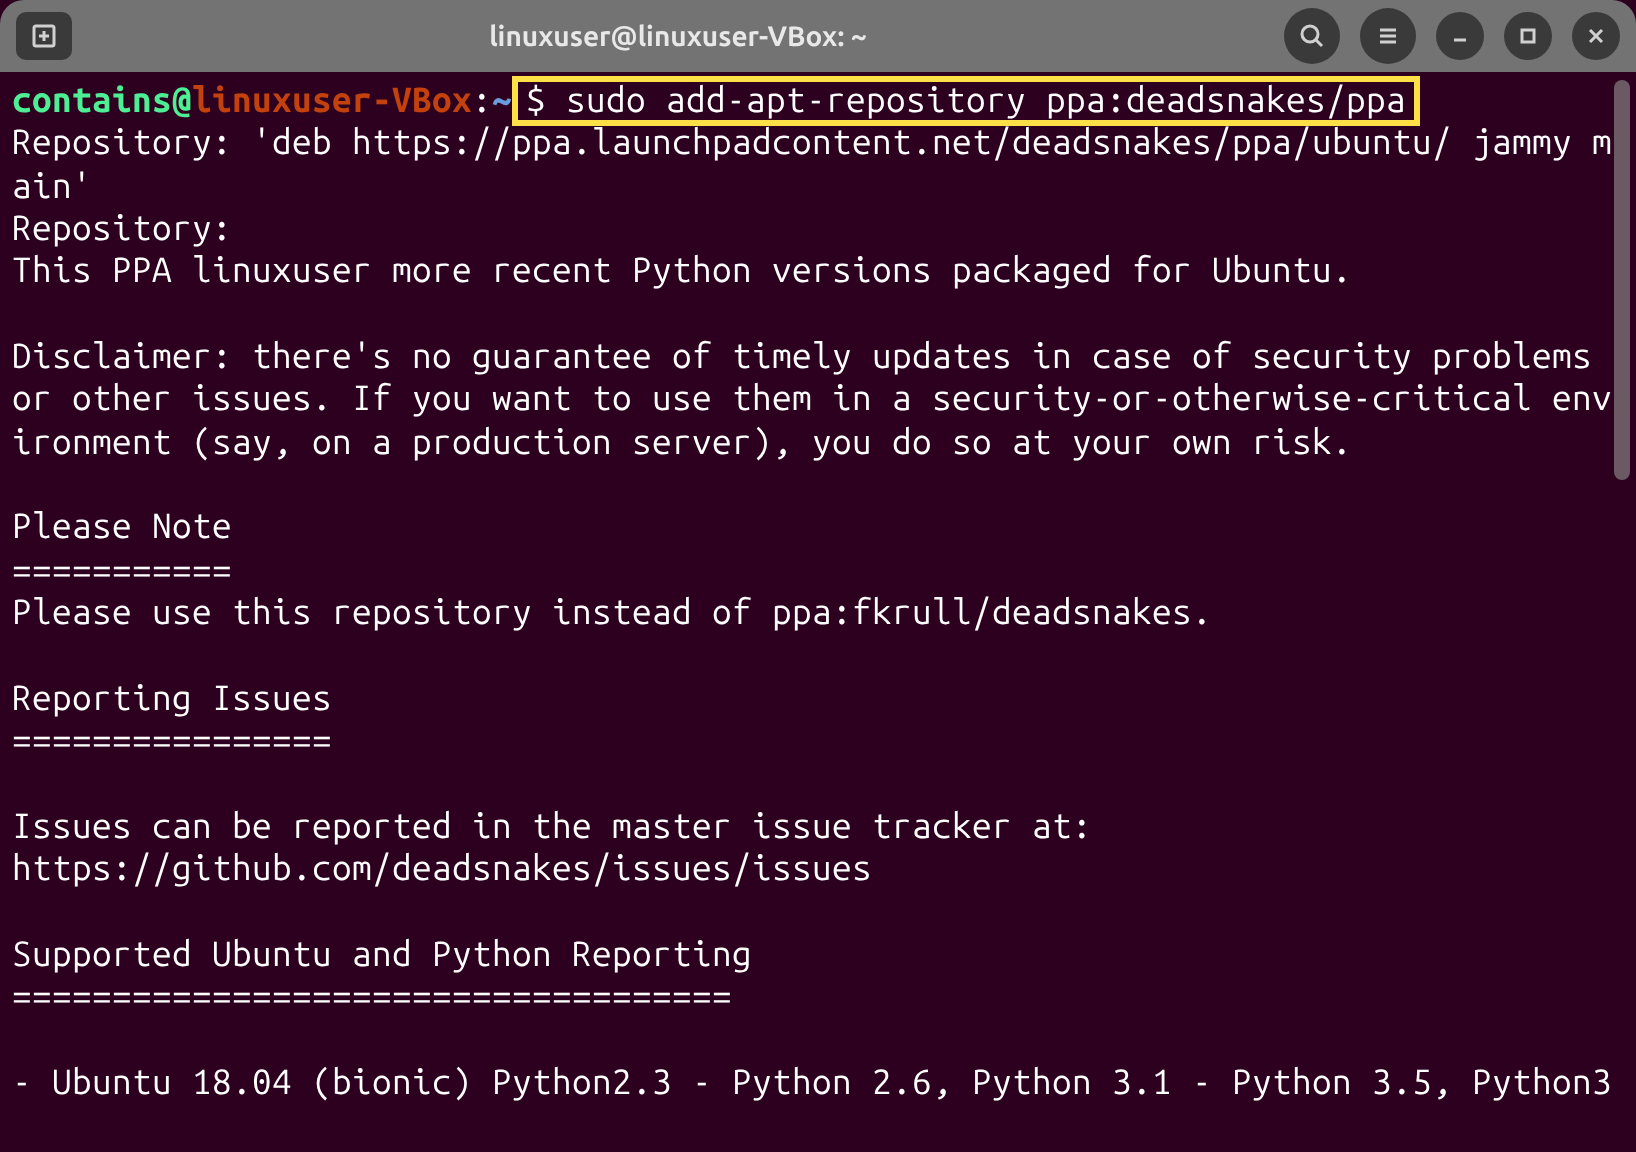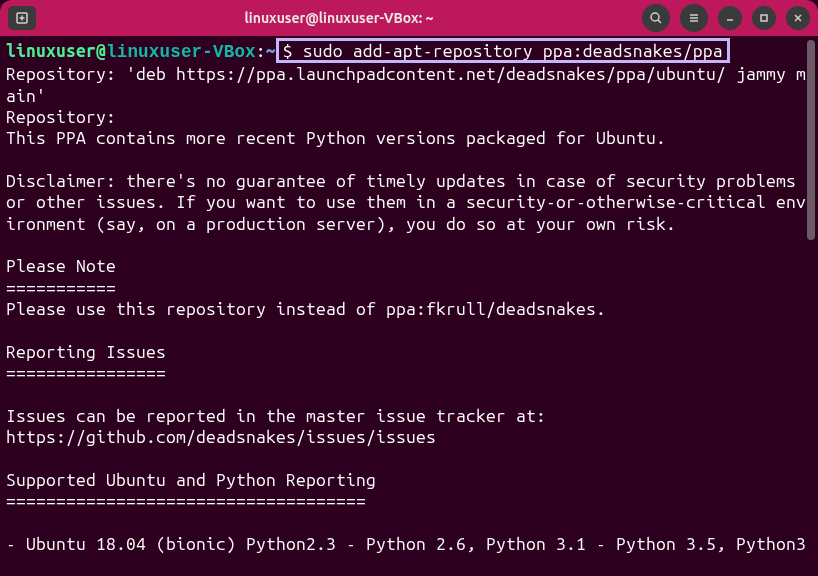--- a/index.html
+++ b/index.html
@@ -12,21 +12,21 @@
       height: 576px;
       background: #2c001e;
       font-family: 'Ubuntu Mono', 'DejaVu Sans Mono', monospace;
       font-size: 18px;
       overflow: hidden;
       border-radius: 12px;
       position: relative;
     }
     .titlebar {
       height: 36px;
-      background: #be185d;
+      background: #737373;
       display: flex;
       align-items: center;
       padding: 4px 8px;
       gap: 8px;
     }
     .titlebar-left {
       display: flex;
       gap: 6px;
     }
     .titlebar-btn {
@@ -79,33 +79,32 @@
       white-space: pre-wrap;
       word-break: break-all;
       font-size: 17.5px;
       letter-spacing: 0.2px;
     }
     .prompt-user {
       color: #4eee94;
       font-weight: bold;
     }
     .prompt-host {
-      color: #14b8a6;
+      color: #c2410c;
       font-weight: bold;
-      font-family: Liberation Mono, monospace;
     }
     .prompt-colon {
       color: #ffffff;
     }
     .prompt-path {
       color: #6d9cde;
       font-weight: bold;
     }
     .highlighted-cmd {
-      border: 3px solid #c4b5fd;
+      border: 3px solid #fde047;
       padding: 0 4px;
       display: inline;
     }
     .scrollbar {
       position: absolute;
       right: 3px;
       top: 40px;
       width: 8px;
       height: 200px;
       background: #6b5a63;
@@ -155,24 +154,24 @@
     </div>
     <div class="window-ctrl">
       <svg width="12" height="12" viewBox="0 0 12 12">
         <line x1="3" y1="3" x2="9" y2="9" stroke="#d0d0d0" stroke-width="1.5"></line>
         <line x1="9" y1="3" x2="3" y2="9" stroke="#d0d0d0" stroke-width="1.5"></line>
       </svg>
     </div>
   </div>
 </div>
 
-<div class="terminal-body"><span class="prompt-user">linuxuser</span><span class="prompt-user">@</span><span class="prompt-host">linuxuser-VBox</span><span class="prompt-colon">:</span><span class="prompt-path">~</span><span class="highlighted-cmd">$ sudo add-apt-repository ppa:deadsnakes/ppa</span>
+<div class="terminal-body"><span class="prompt-user">contains</span><span class="prompt-user">@</span><span class="prompt-host">linuxuser-VBox</span><span class="prompt-colon">:</span><span class="prompt-path">~</span><span class="highlighted-cmd">$ sudo add-apt-repository ppa:deadsnakes/ppa</span>
 <span>Repository: 'deb https://ppa.launchpadcontent.net/deadsnakes/ppa/ubuntu/ jammy main'</span>
 <span>Repository:</span>
-<span>This PPA contains more recent Python versions packaged for Ubuntu.</span>
+<span>This PPA linuxuser more recent Python versions packaged for Ubuntu.</span>
 <span></span>
 <span>Disclaimer: there's no guarantee of timely updates in case of security problems or other issues. If you want to use them in a security-or-otherwise-critical environment (say, on a production server), you do so at your own risk.</span>
 <span></span>
 <span>Please Note</span>
 <span>===========</span>
 <span>Please use this repository instead of ppa:fkrull/deadsnakes.</span>
 <span></span>
 <span>Reporting Issues</span>
 <span>================</span>
 <span></span>

